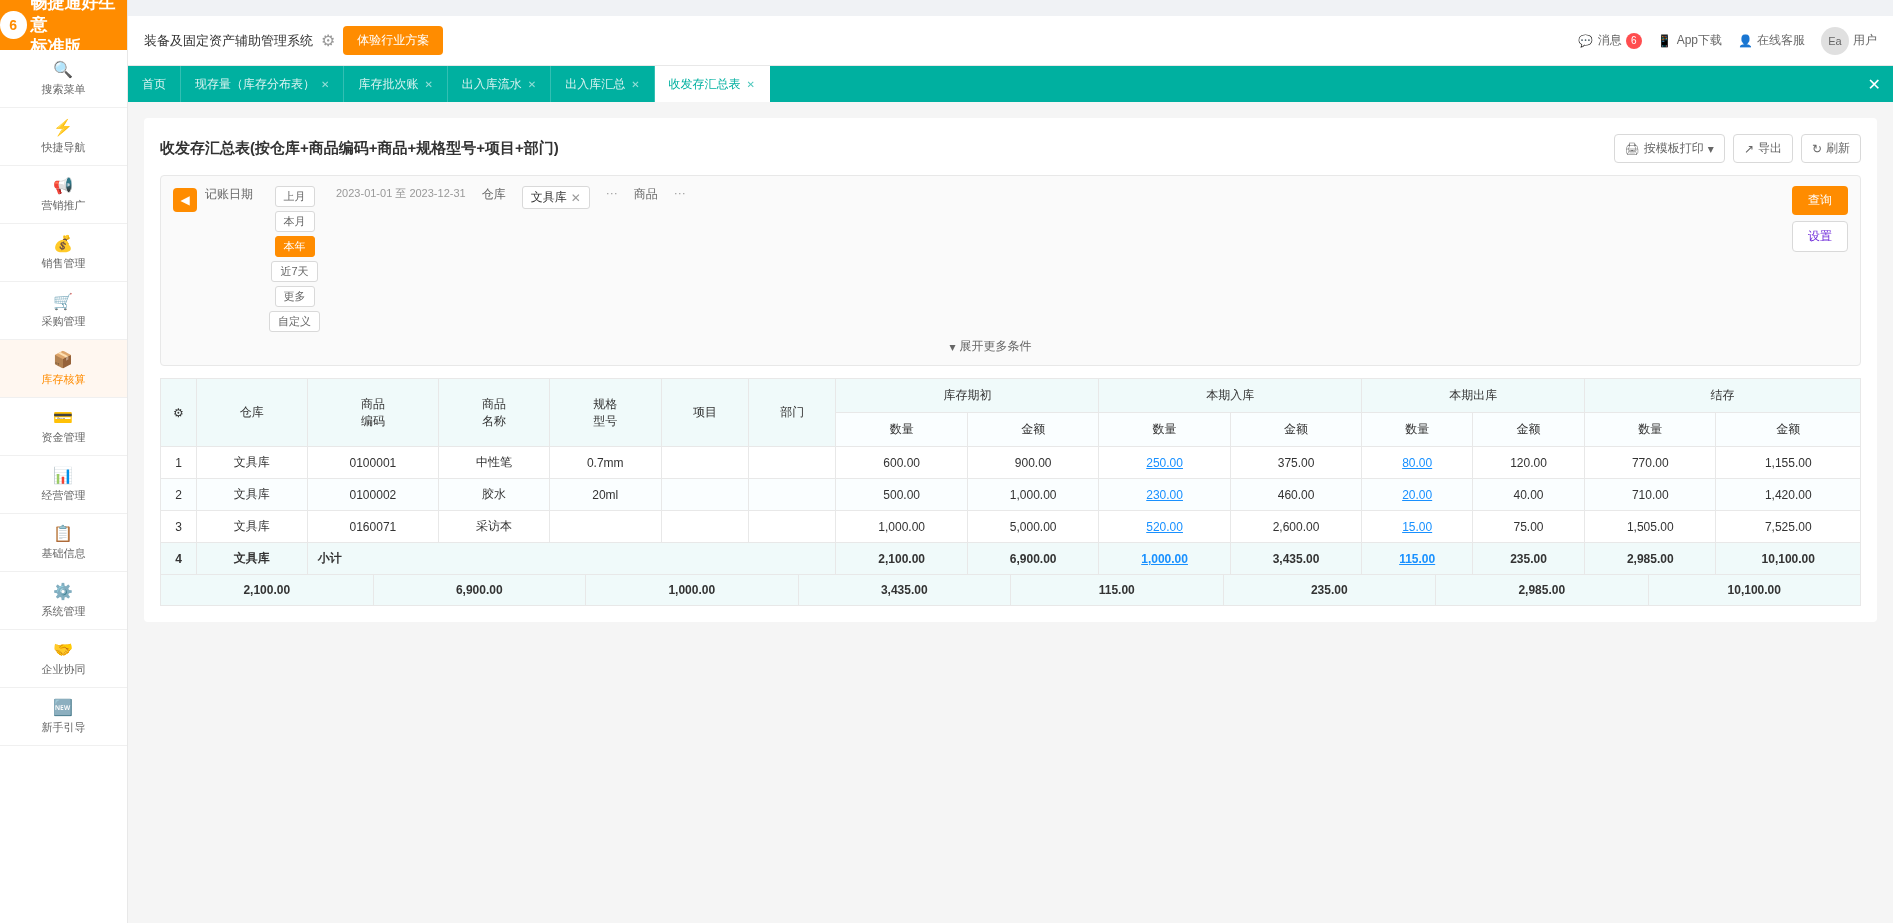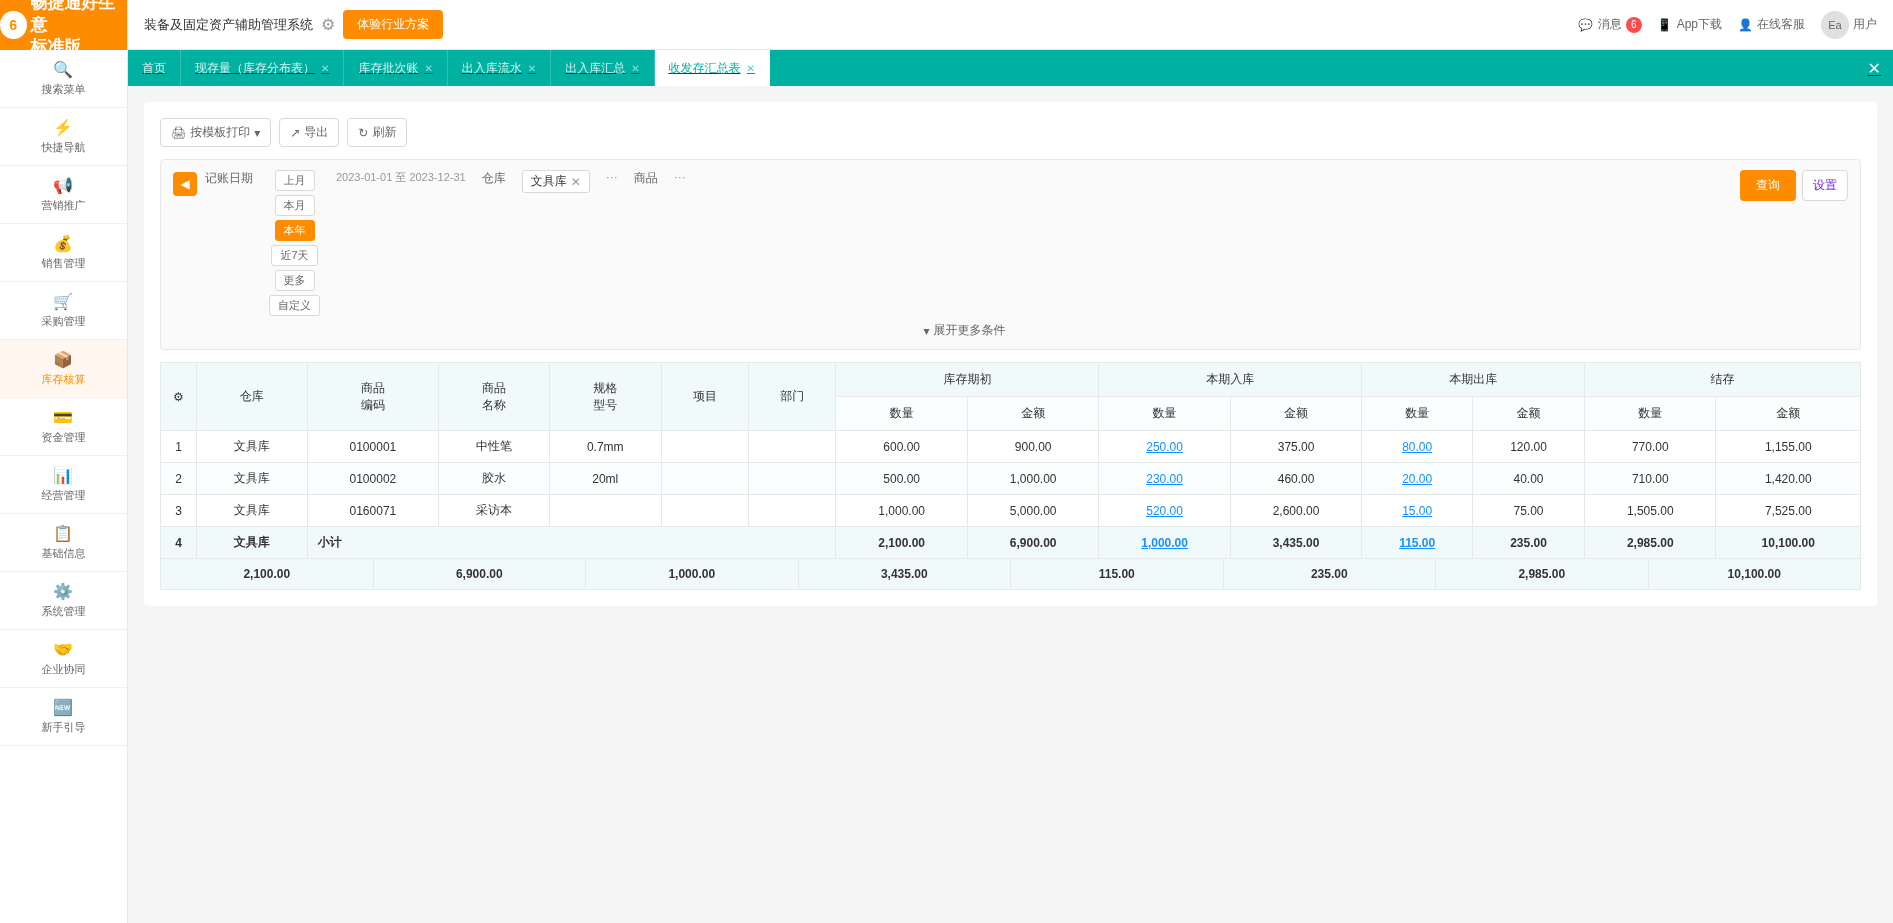--- a/index.html
+++ b/index.html
@@ -15,31 +15,31 @@
     .sidebar-logo-text { font-size: 17px; line-height: 1.3; }
     .sidebar-nav { flex: 1; overflow-y: auto; }
     .sidebar-item { display: flex; flex-direction: column; align-items: center; padding: 10px 0; cursor: pointer; color: #666; font-size: 11px; border-bottom: 1px solid #f0f0f0; }
     .sidebar-item.active { background: #fff7f0; color: #ff8c00; }
     .sidebar-item .icon { font-size: 16px; margin-bottom: 3px; }
 
     
     .main-content { flex: 1; display: flex; flex-direction: column; overflow: hidden; }
 
     
-    .topbar { height: 50px; background: white; display: flex; align-items: center; justify-content: space-between; padding: 0 16px; border-bottom: 1px solid #e8e8e8; flex-shrink: 0; }
+    .topbar { height: 50px; background: white; display: flex; align-items: center; justify-content: space-between; padding: 0 16px; border-bottom: 1px solid #e8e8e8; flex-shrink: 0; margin-top: 16px; }
     .topbar-left { display: flex; align-items: center; gap: 8px; }
     .topbar-title { font-size: 13px; color: #333; }
     .topbar-settings { color: #999; cursor: pointer; font-size: 16px; }
     .btn-trial { background: #ff8c00; color: white; border: none; padding: 6px 14px; border-radius: 4px; cursor: pointer; font-size: 12px; }
     .topbar-right { display: flex; align-items: center; gap: 16px; color: #666; font-size: 12px; }
     .topbar-right-item { display: flex; align-items: center; gap: 4px; cursor: pointer; }
     .notification-badge { background: #ff4d4f; color: white; border-radius: 50%; width: 16px; height: 16px; font-size: 10px; display: flex; align-items: center; justify-content: center; }
 
     
-    .tabbar { background: #00b0a0; display: flex; align-items: center; height: 36px; flex-shrink: 0; text-decoration: underline; }
+    .tabbar { background: #00b0a0; display: flex; align-items: center; height: 36px; flex-shrink: 0; }
     .tab { display: flex; align-items: center; padding: 0 14px; height: 100%; color: rgba(255,255,255,0.85); cursor: pointer; font-size: 12px; gap: 6px; border-right: 1px solid rgba(255,255,255,0.2); }
     .tab.active { background: white; color: #00b0a0; }
     .tab .close-btn { font-size: 10px; color: inherit; opacity: 0.7; }
     .tab-close-all { margin-left: auto; padding: 0 12px; color: white; cursor: pointer; font-size: 16px; }
 
     
     .content-area { flex: 1; overflow-y: auto; padding: 16px; background: #f5f5f5; }
     .page-card { background: white; border-radius: 4px; padding: 16px; }
 
     
@@ -202,20 +202,21 @@
         <span>收发存汇总表</span>
         <span class="close-btn">✕</span>
       </div>
       <div class="tab-close-all">✕</div>
     </div>
 
     <div class="content-area">
       <div class="page-card">
 
         <div class="page-header">
+          <div class="page-title">收发存汇总表(按仓库+商品编码+商品+规格型号+项目+部门)</div>
           <div class="page-actions">
             <button class="btn-action">
               <span>🖨</span>
               <span>按模板打印</span>
               <span>▾</span>
             </button>
             <button class="btn-action">
               <span>↗</span>
               <span>导出</span>
             </button>
@@ -252,21 +253,21 @@
                 <span class="filter-label">商品</span>
                 <span class="filter-dots">···</span>
               </div>
               <div class="collapse-toggle">
                 <span>
                   <span>▾</span>
                   <span>展开更多条件</span>
                 </span>
               </div>
             </div>
-            <div style="display:flex; flex-direction:row; gap:6px; margin-left:8px;">
+            <div style="display:flex; flex-direction:column; gap:6px; margin-left:8px;">
               <button class="btn-query">查询</button>
               <button class="btn-settings-small">设置</button>
             </div>
           </div>
         </div>
 
         <div class="table-wrapper">
           <table>
             <thead>
               <tr>

